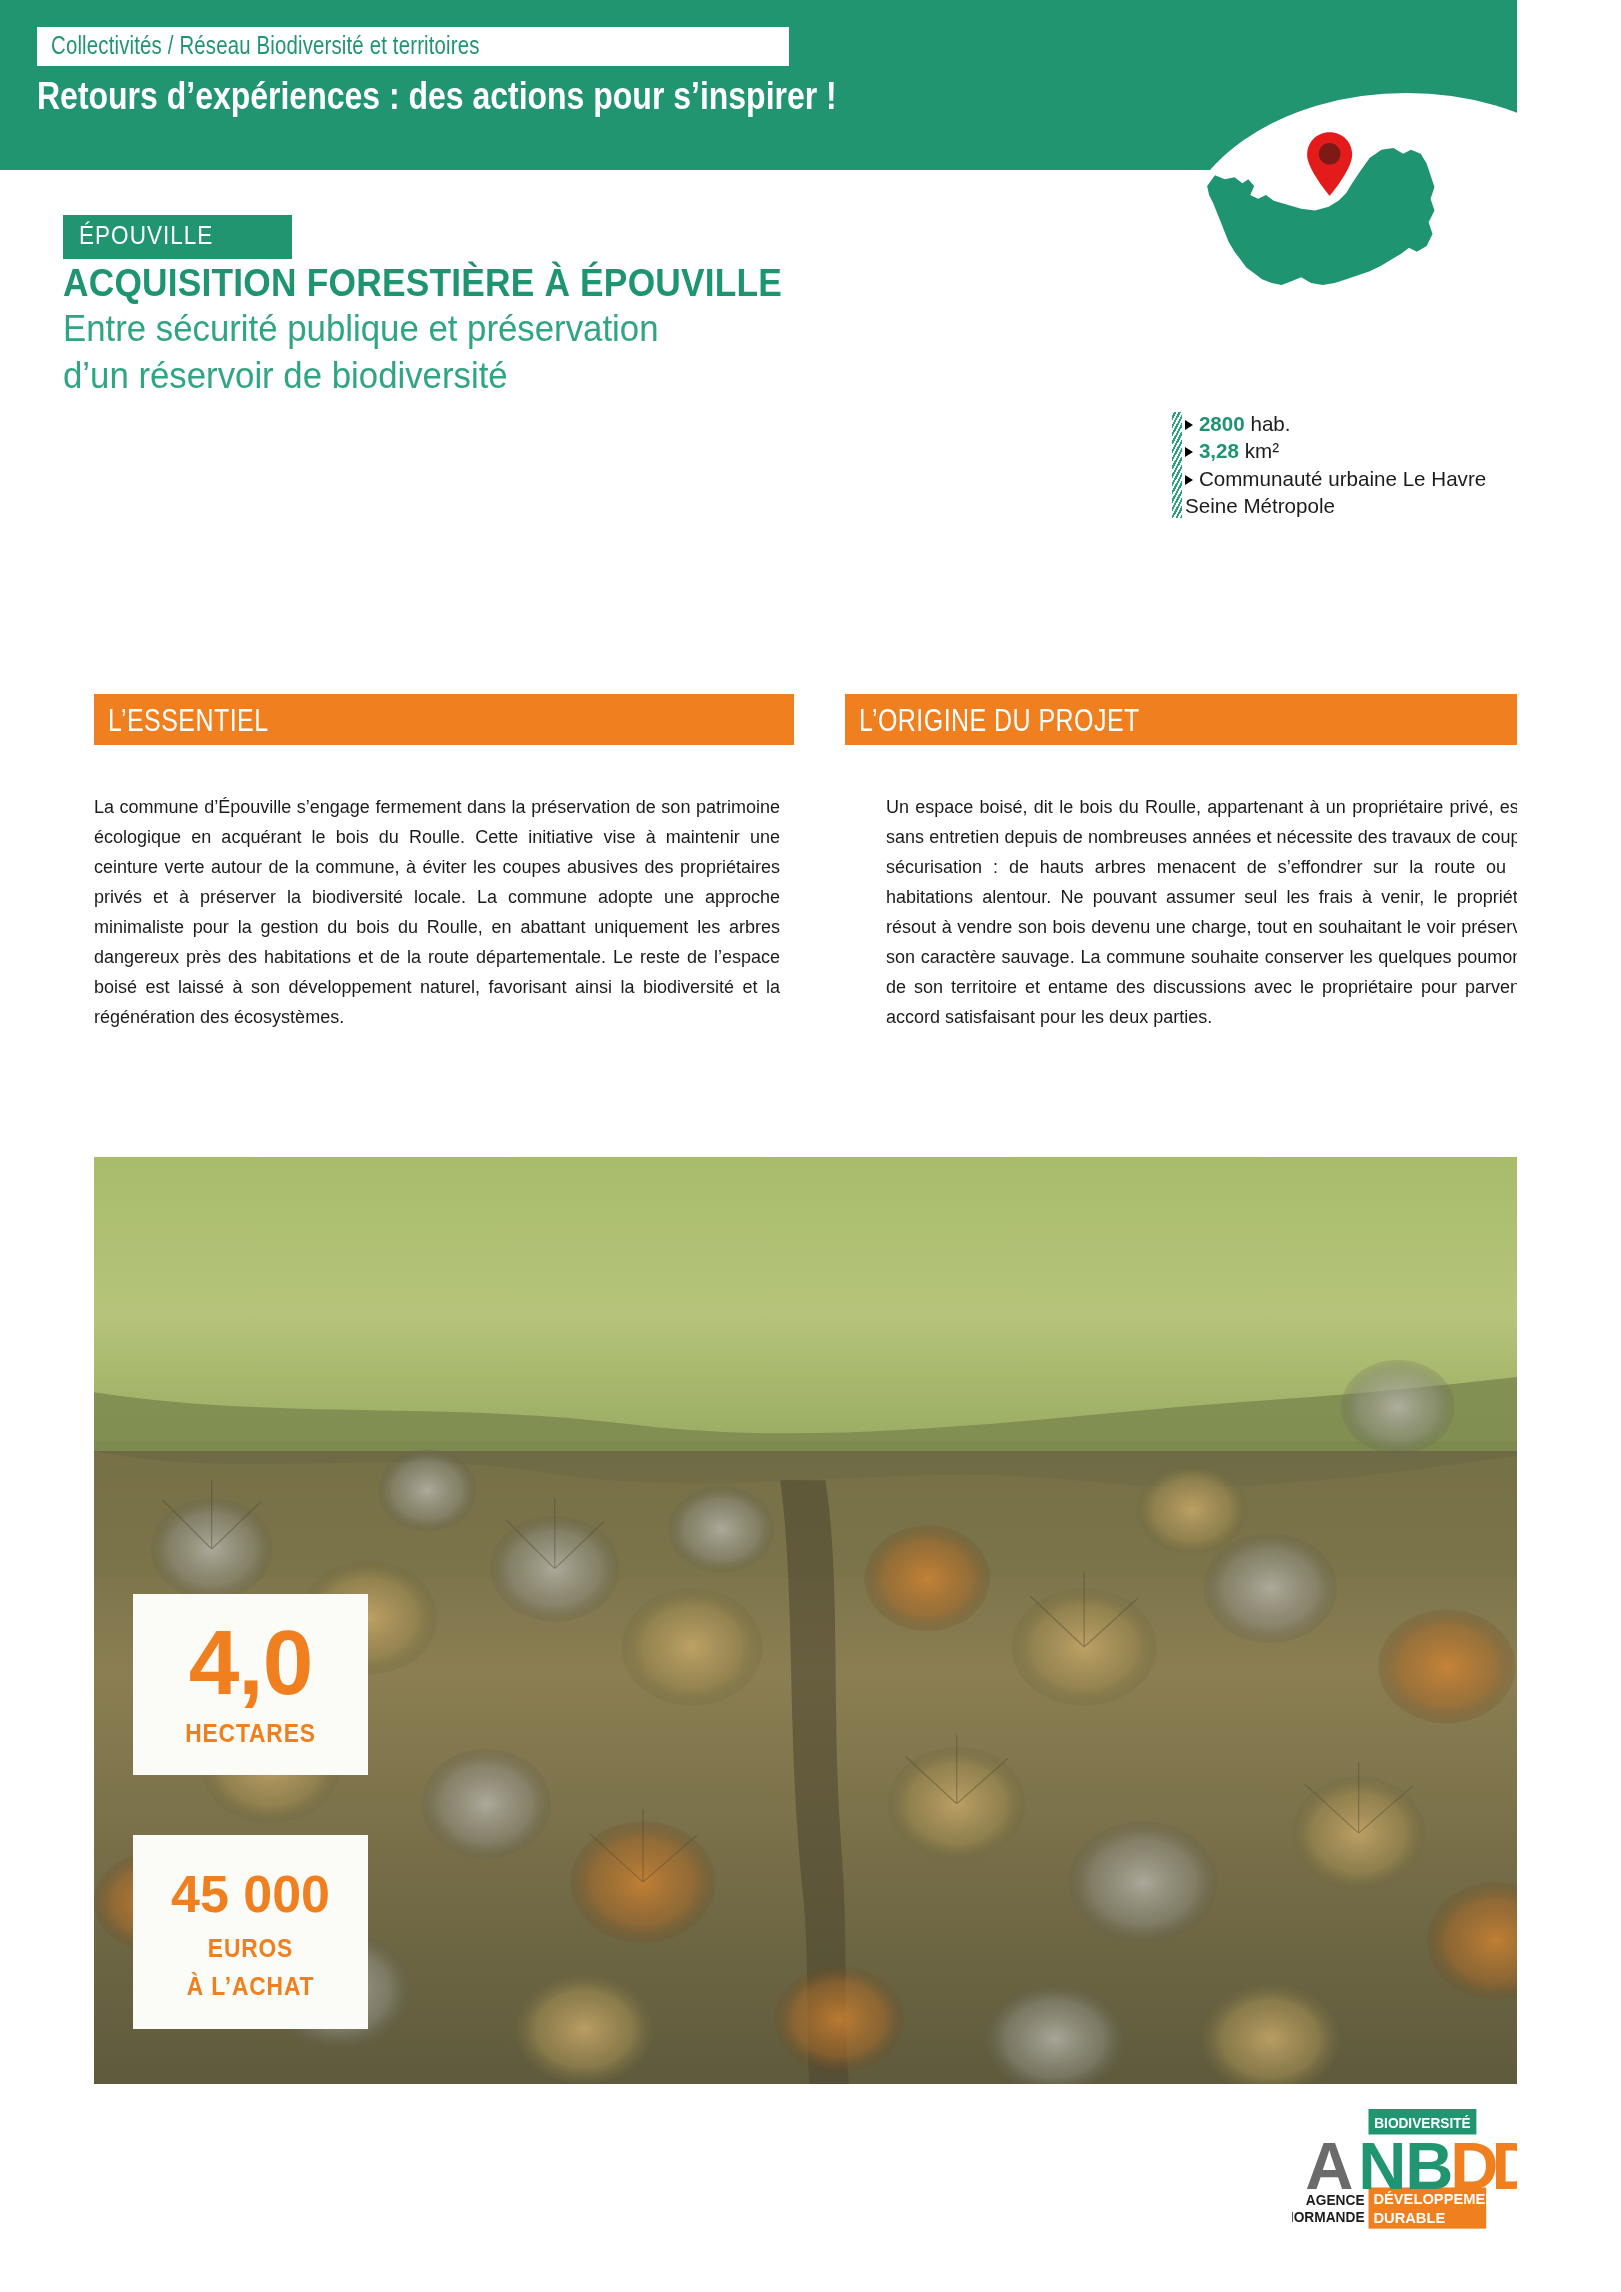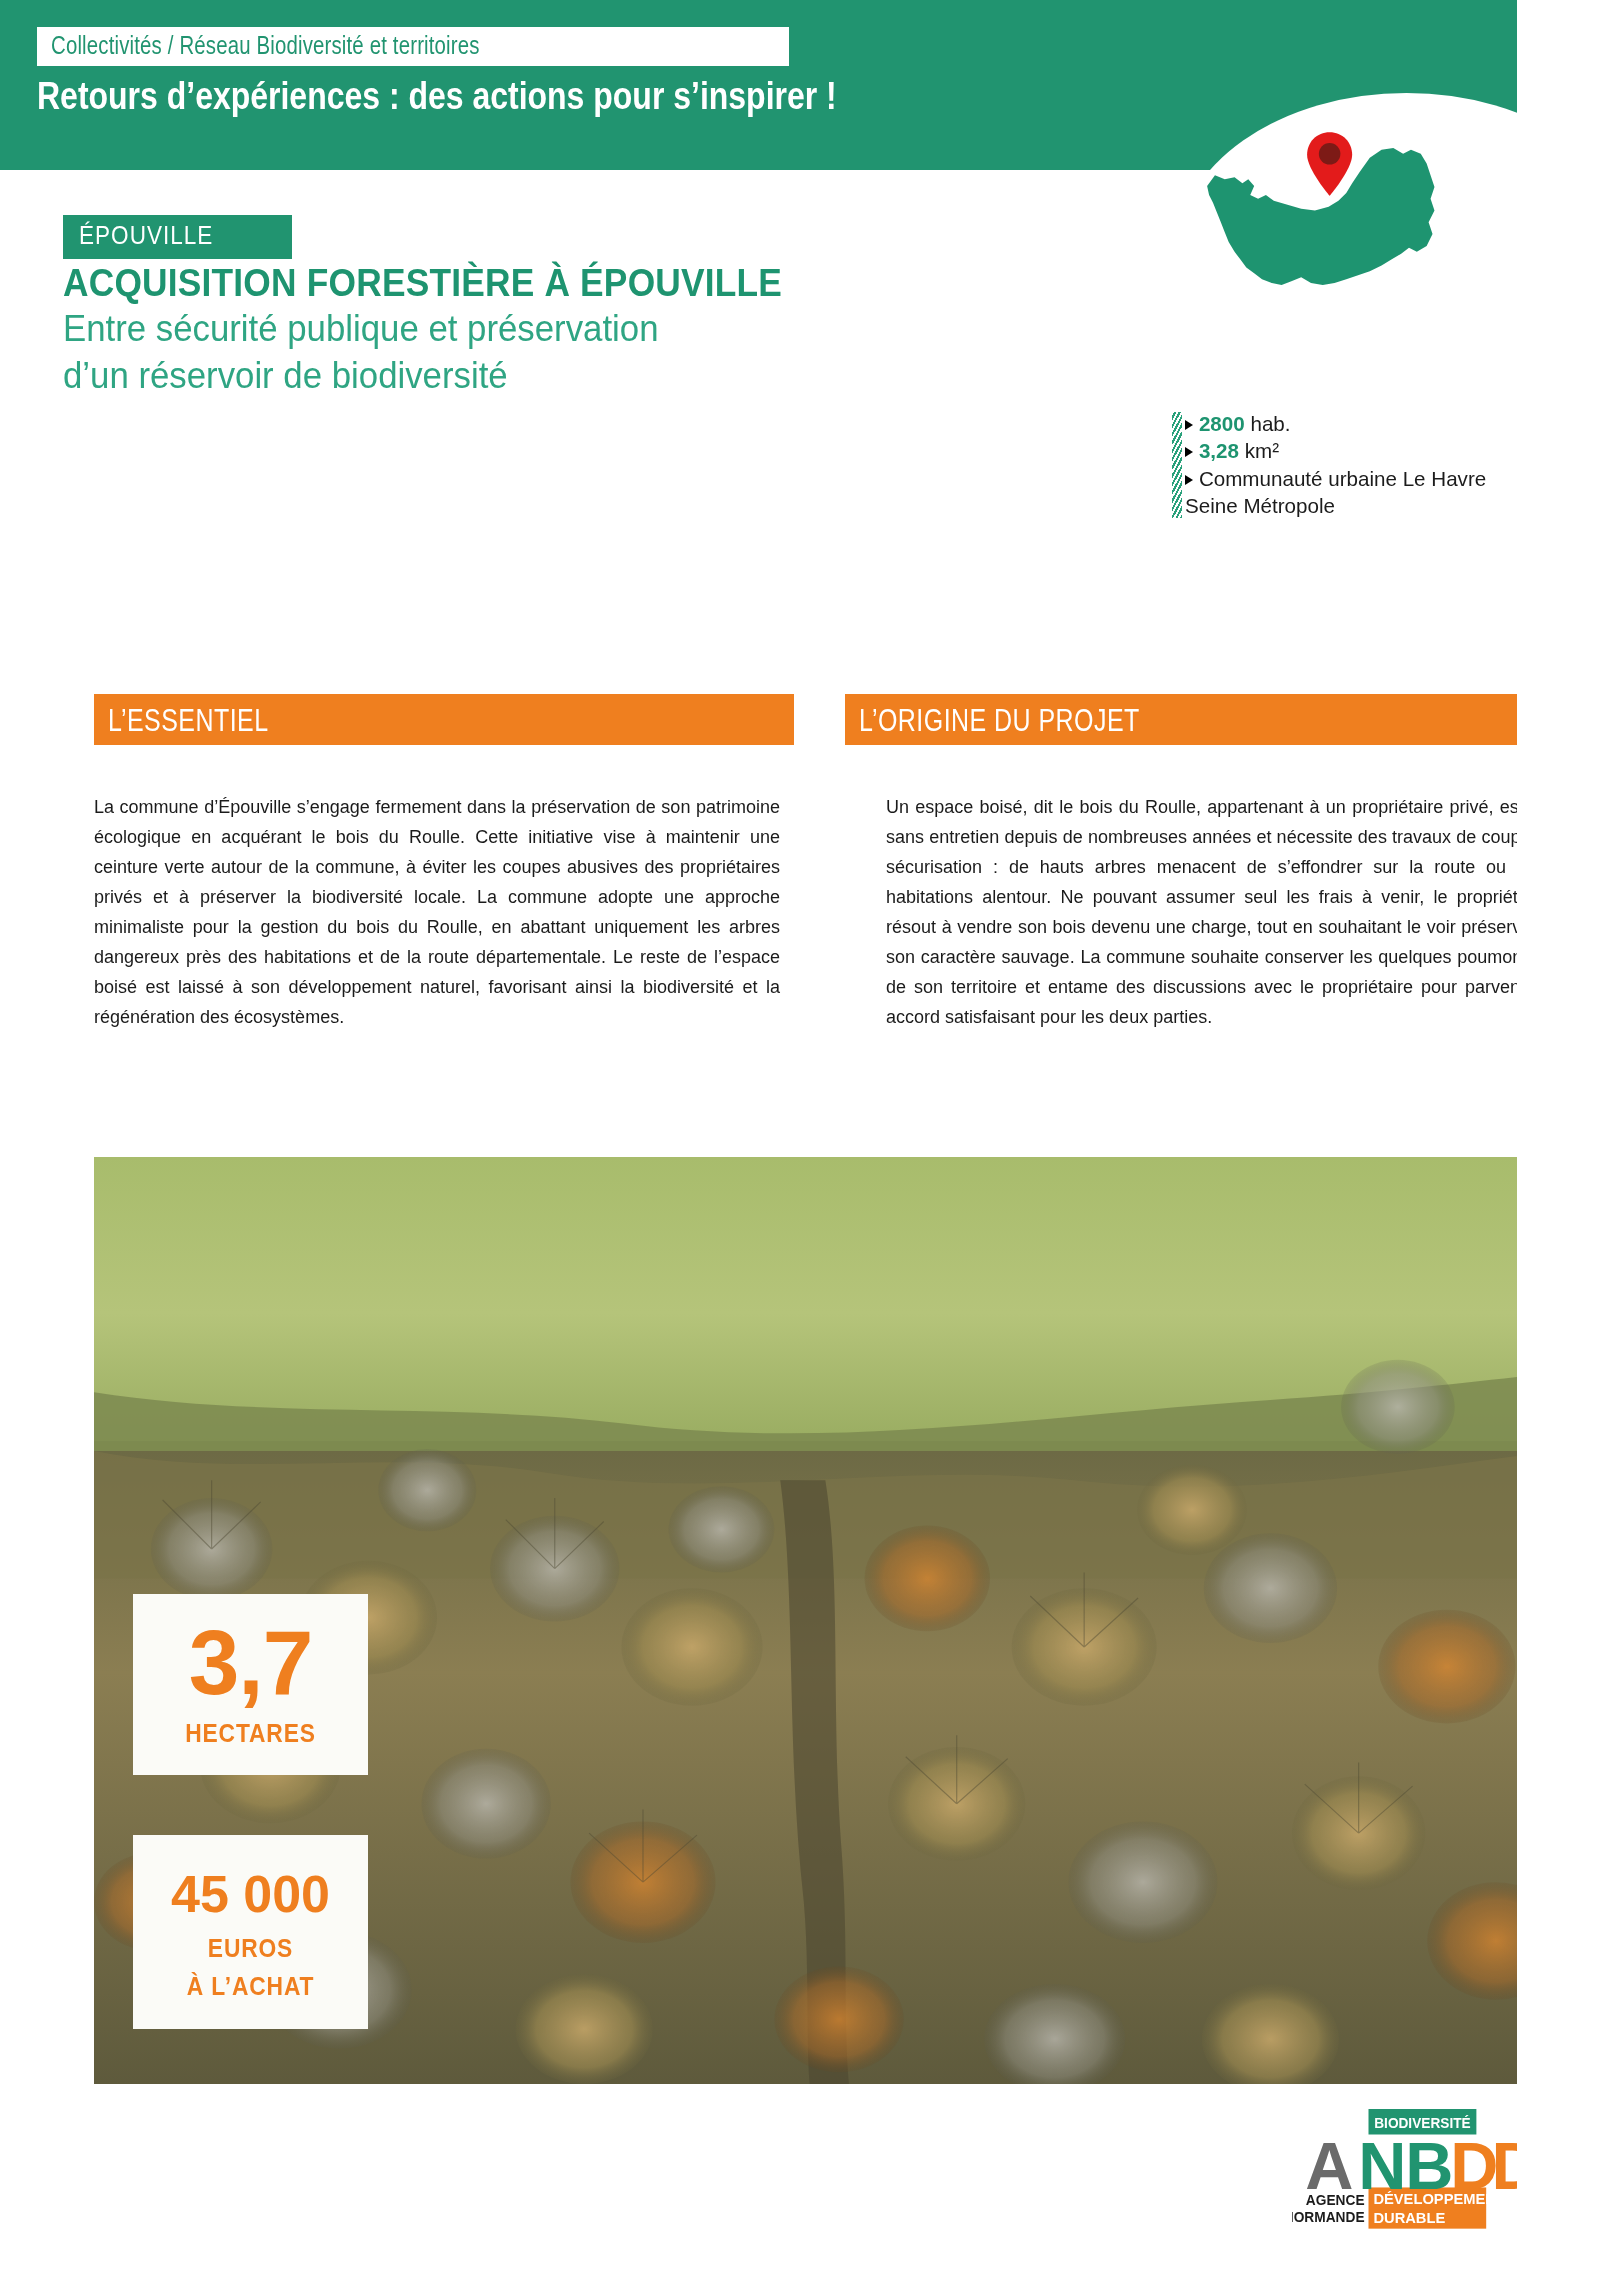--- a/index.html
+++ b/index.html
@@ -411,21 +411,21 @@
         <path d="M470,420 L470,348 M470,420 L420,370 M470,420 L520,372"></path>
         <path d="M1010,500 L1010,424 M1010,500 L955,448 M1010,500 L1065,450"></path>
         <path d="M1290,690 L1290,618 M1290,690 L1235,640 M1290,690 L1345,642"></path>
         <path d="M560,740 L560,666 M560,740 L505,690 M560,740 L615,692"></path>
         <path d="M880,660 L880,590 M880,660 L828,612 M880,660 L932,614"></path>
       </g>
     </svg>
   </div>
 
   <div class="stat-card" id="stat-hectares">
-    <div class="stat-value">3,7</div>
+    <div class="stat-value">4,0</div>
     <div class="stat-label">HECTARES</div>
   </div>
 
   <div class="stat-card" id="stat-euros">
     <div class="stat-value">45 000</div>
     <div class="stat-label">EUROS</div>
     <div class="stat-label">À L’ACHAT</div>
   </div>
 
   <div class="logo">

